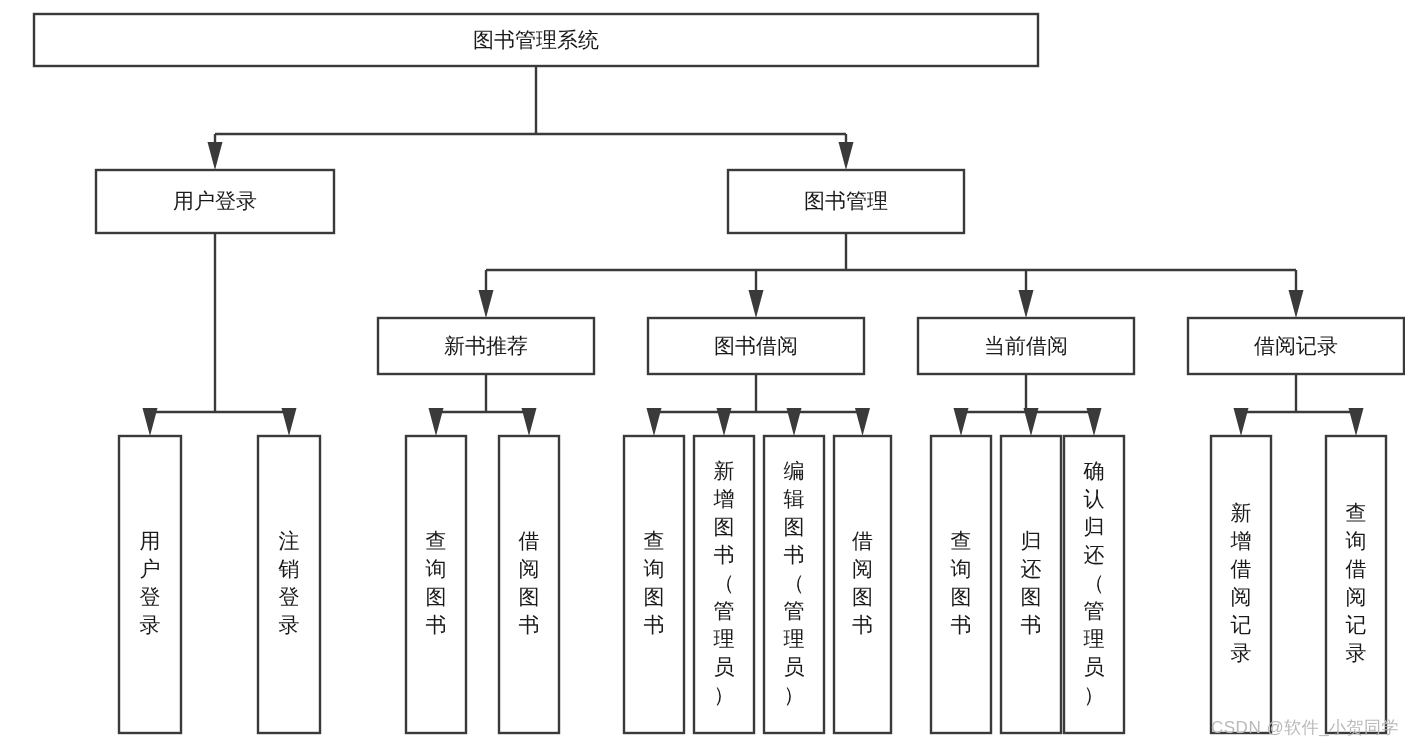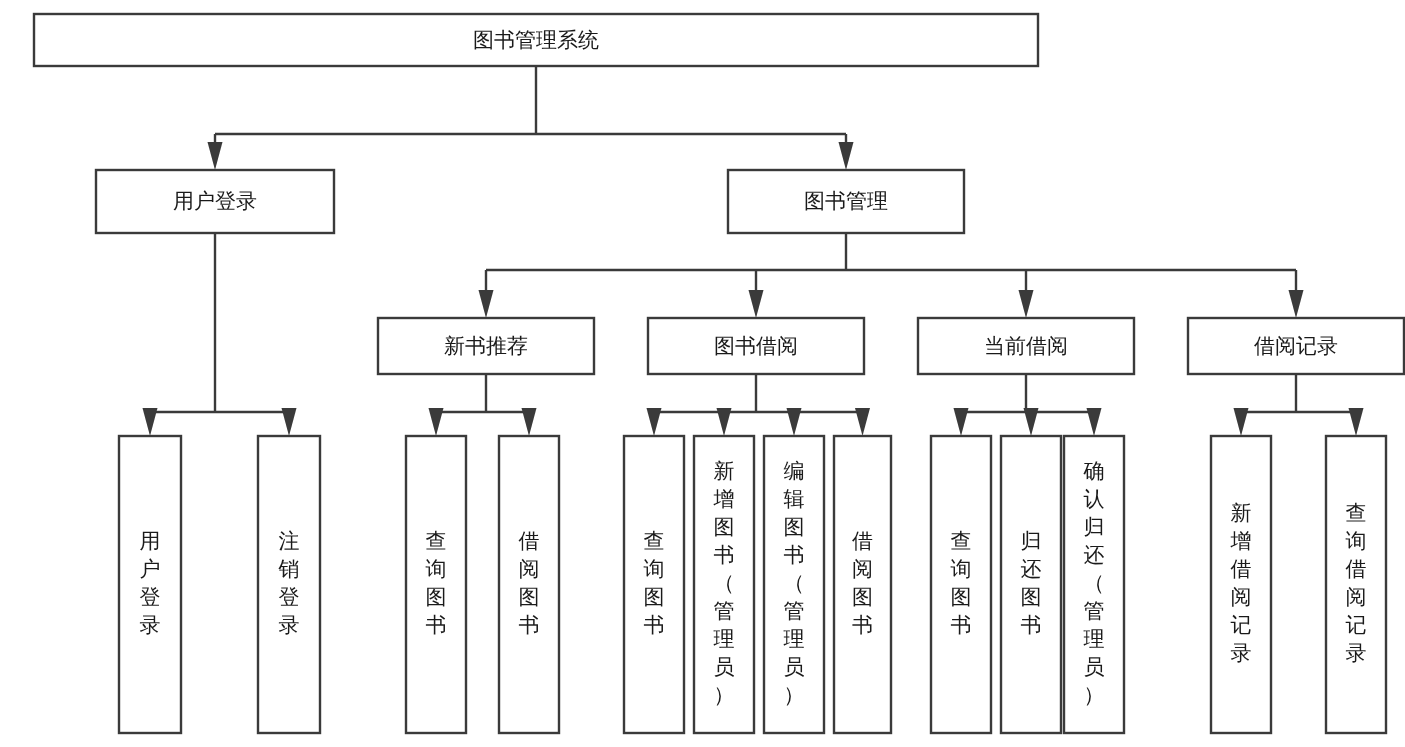--- a/index.html
+++ b/index.html
@@ -262,13 +262,14 @@
           <rect x="1310" y="436" width="60" height="297" class="node-box"></rect>
           <text x="1340" y="514.5" class="node-label-v">查</text>
           <text x="1340" y="542.5" class="node-label-v">询</text>
           <text x="1340" y="570.5" class="node-label-v">借</text>
           <text x="1340" y="598.5" class="node-label-v">阅</text>
           <text x="1340" y="626.5" class="node-label-v">记</text>
           <text x="1340" y="654.5" class="node-label-v">录</text>
         </g>
       </g>
   </svg>
+  <div class="watermark-text" style="left: 1195px; top: 716px; color: rgb(185, 185, 185);">CSDN @软件_小贺同学</div>
 </div>
 
 </body></html>

